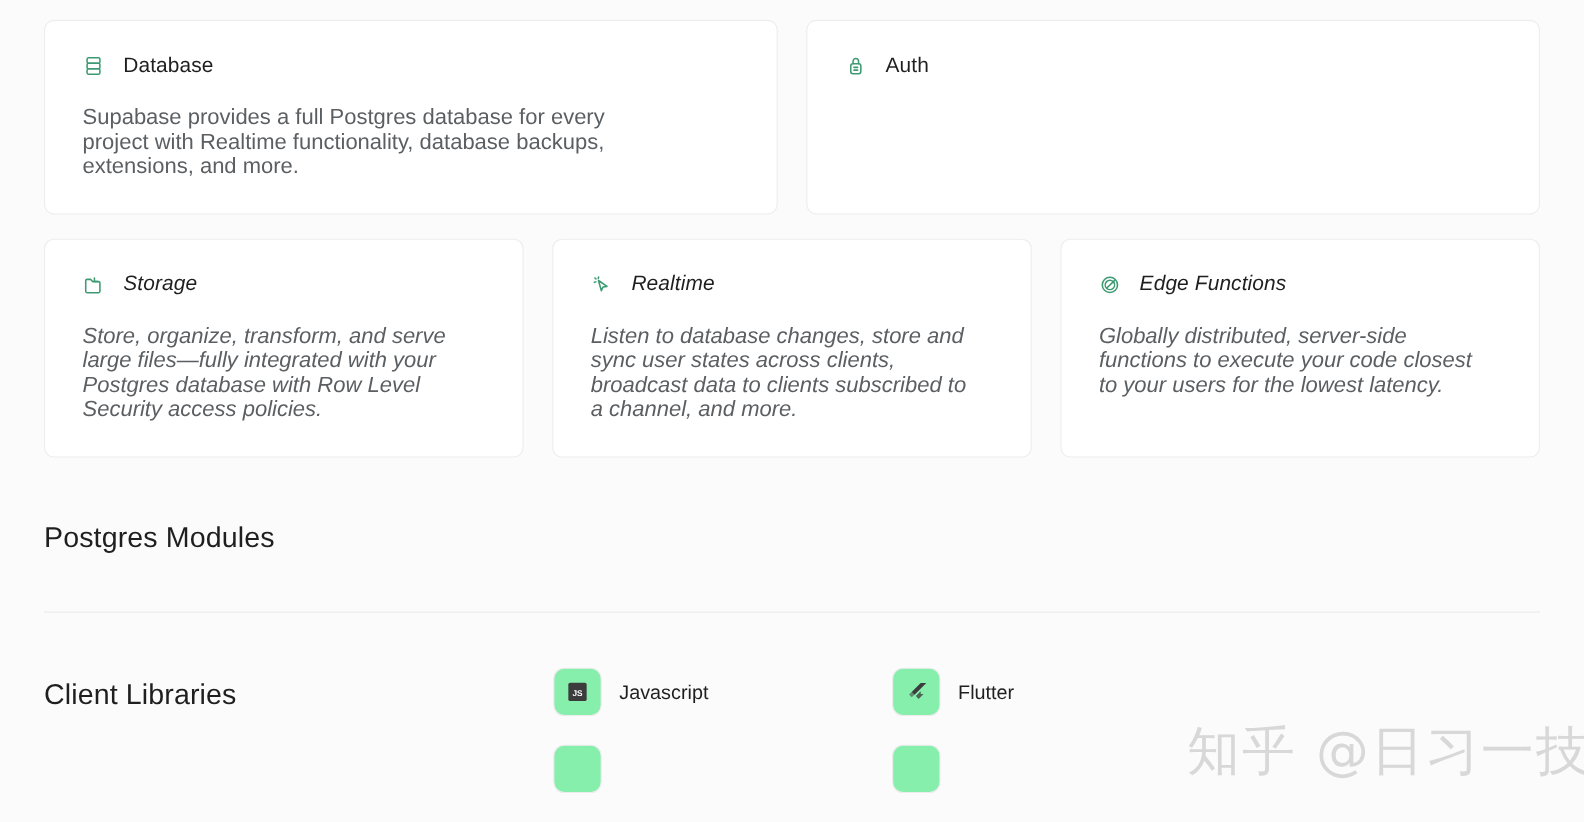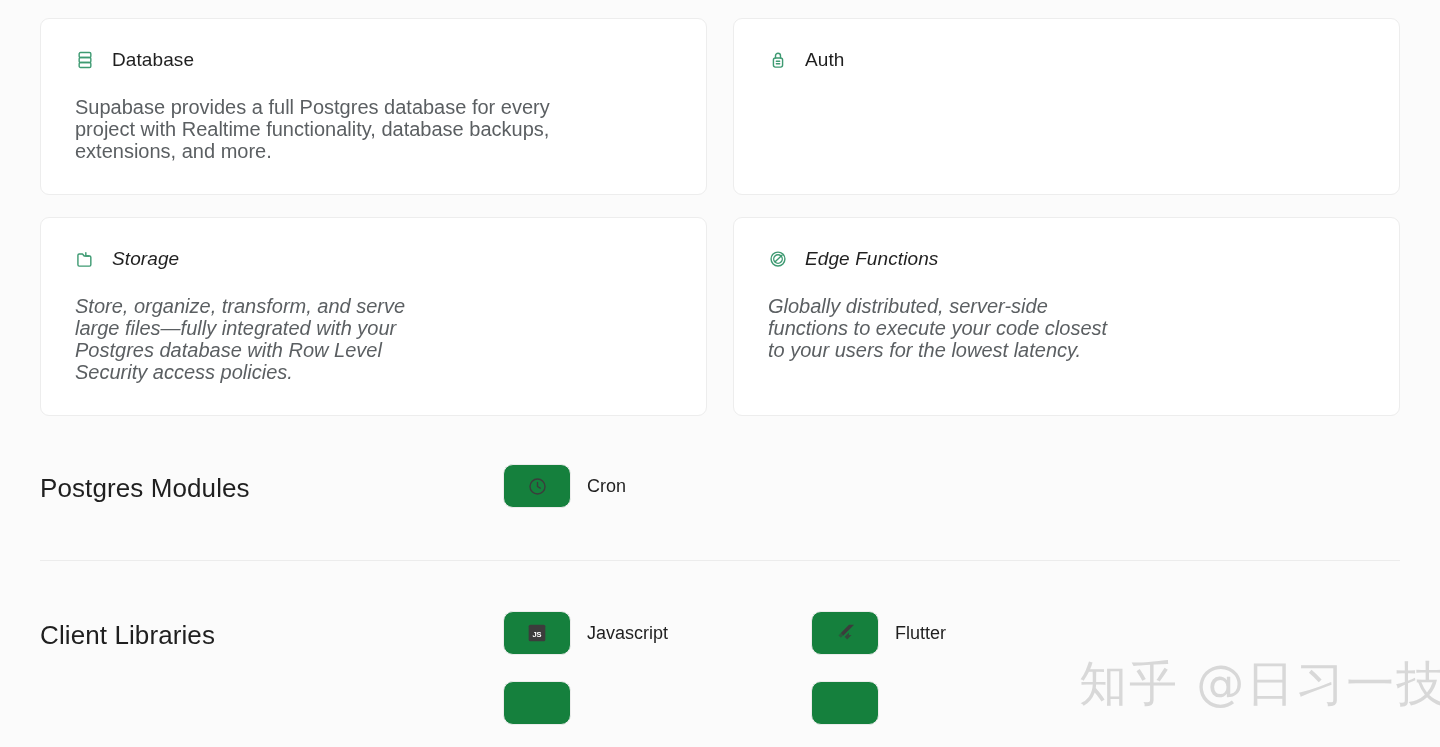--- a/index.html
+++ b/index.html
@@ -49,24 +49,24 @@
     padding-top: 9px;
   }
   .section-items {
     flex: 1 1 auto;
     display: flex;
     flex-wrap: wrap;
     row-gap: 26px;
   }
   .item { width: 308px; display: flex; align-items: center; gap: 16px; }
   .item-box {
-    width: 68px; height: 44px; flex: none;
+    width: 44px; height: 44px; flex: none;
     border: 1px solid #ececec;
     border-radius: 10px;
-    background: #15803d;
+    background: #86efac;
     display: flex; align-items: center; justify-content: center;
   }
   .item-box svg { display: block; }
   .item-label { font-size: 18px; color: #1f1f1f; }
 
   .sec-modules { margin-top: 48px; }
   .divider { height: 1px; background: #ececec; margin: 52px 0 0 0; }
   .sec-libs { margin-top: 50px; }
 
   
@@ -126,20 +126,32 @@
           <svg viewBox="0 0 24 24" fill="none" stroke="currentColor" stroke-width="1.7" stroke-linecap="round" stroke-linejoin="round">
             <path d="M3.5 19V7.5a1.5 1.5 0 0 1 1.5-1.5h4l2 2.4h6.5A1.5 1.5 0 0 1 19 9.9V19a1.5 1.5 0 0 1-1.5 1.5H5A1.5 1.5 0 0 1 3.5 19z"></path>
             <path d="M13 4.5v3.8h3.6"></path>
           </svg>
         </span>
         <span class="card-title">Storage</span>
       </div>
       <div class="card-body">Store, organize, transform, and serve large files—fully integrated with your Postgres database with Row Level Security access policies.</div>
     </div>
 
+    <div class="card">
+      <div class="card-head">
+        <span class="card-icon">
+          <svg viewBox="0 0 24 24" fill="none" stroke="currentColor" stroke-width="1.7" stroke-linecap="round" stroke-linejoin="round">
+            <path d="M8.5 7.2l9.3 6.4-4.3.6-1.9 4.1-3.1-11.1z"></path>
+            <path d="M4.6 4.4l1.2 1.2M4 9.2l1.6-.5M8.6 3.4l-.4 1.7"></path>
+          </svg>
+        </span>
+        <span class="card-title">Realtime</span>
+      </div>
+      <div class="card-body">Listen to database changes, store and sync user states across clients, broadcast data to clients subscribed to a channel, and more.</div>
+    </div>
 
     <div class="card">
       <div class="card-head">
         <span class="card-icon">
           <svg viewBox="0 0 24 24" fill="none" stroke="currentColor" stroke-width="1.7" stroke-linecap="round" stroke-linejoin="round">
             <circle cx="12" cy="12" r="8.3"></circle>
             <path d="M15.6 8.4a5 5 0 1 0-7.2 7.2 5 5 0 0 0 7.2-7.2z"></path>
             <path d="M8.6 15.4L17 7.3"></path>
           </svg>
         </span>
@@ -148,29 +160,20 @@
       <div class="card-body">Globally distributed, server-side functions to execute your code closest to your users for the lowest latency.</div>
     </div>
 
   </div>
 
   <div class="section sec-modules">
     <div class="section-title">Postgres Modules</div>
     <div class="section-items">
 
 
-      <div class="item">
-        <span class="item-box">
-          <svg width="21" height="21" viewBox="0 0 24 24" fill="none" stroke="#3c3c3c" stroke-width="1.6" stroke-linecap="round" stroke-linejoin="round">
-            <circle cx="12" cy="12" r="8.6"></circle>
-            <path d="M12 7.4V12l3.1 1.9"></path>
-          </svg>
-        </span>
-        <span class="item-label">Cron</span>
-      </div>
 
 
     </div>
   </div>
 
   <div class="divider"></div>
 
   <div class="section sec-libs">
     <div class="section-title">Client Libraries</div>
     <div class="section-items">

